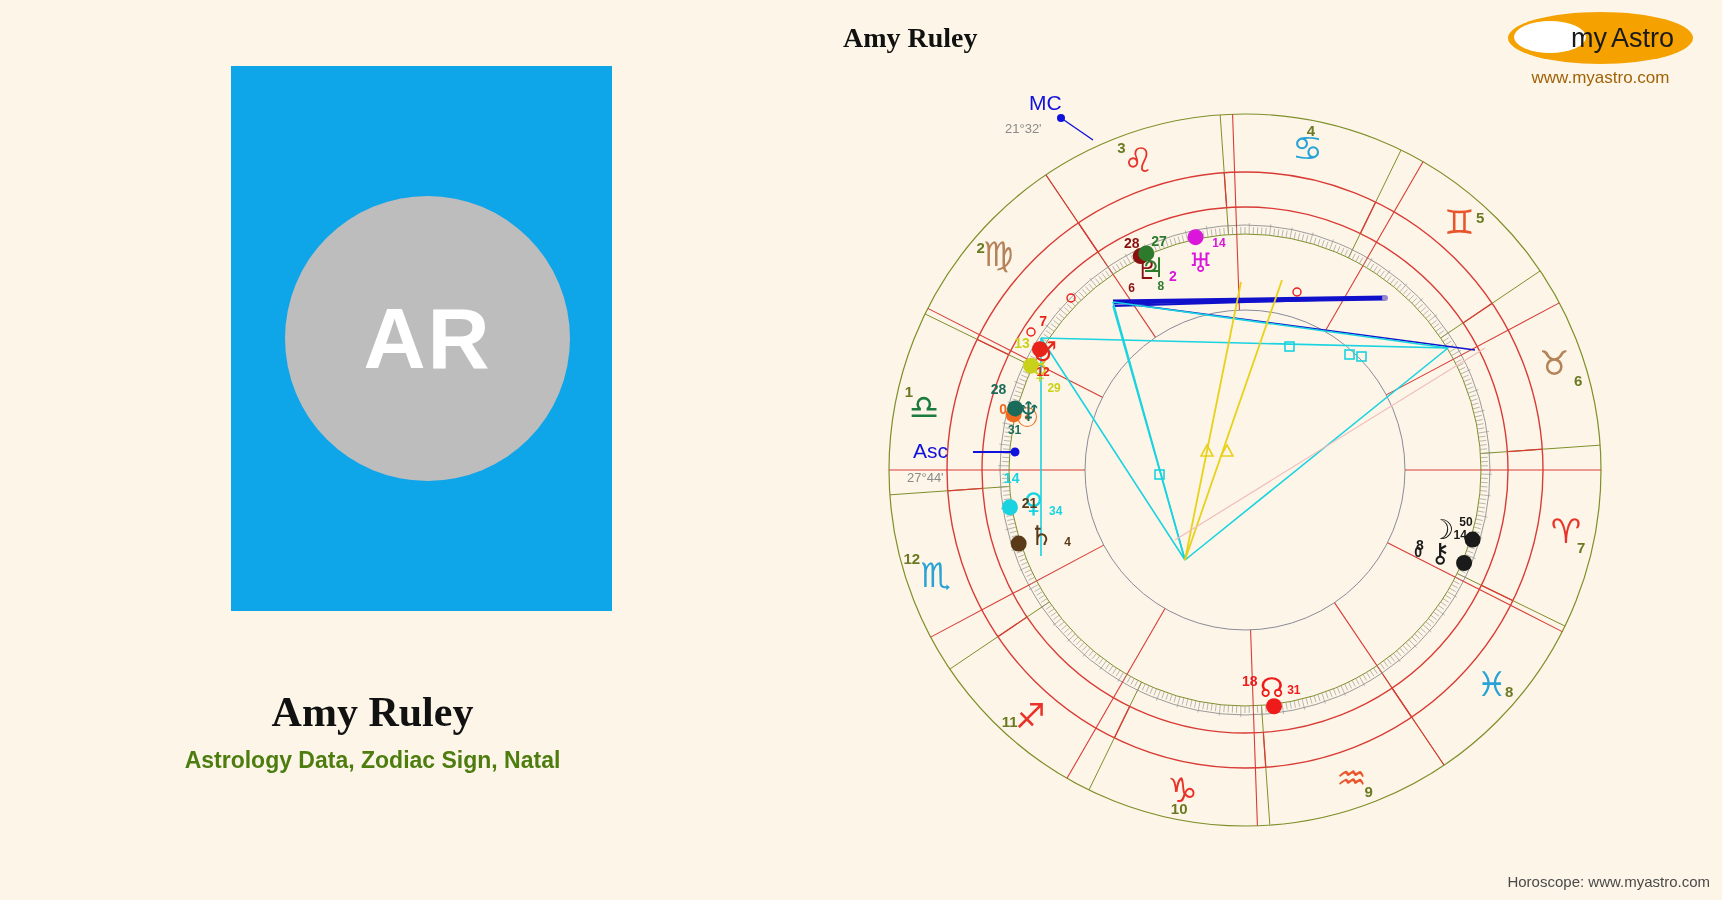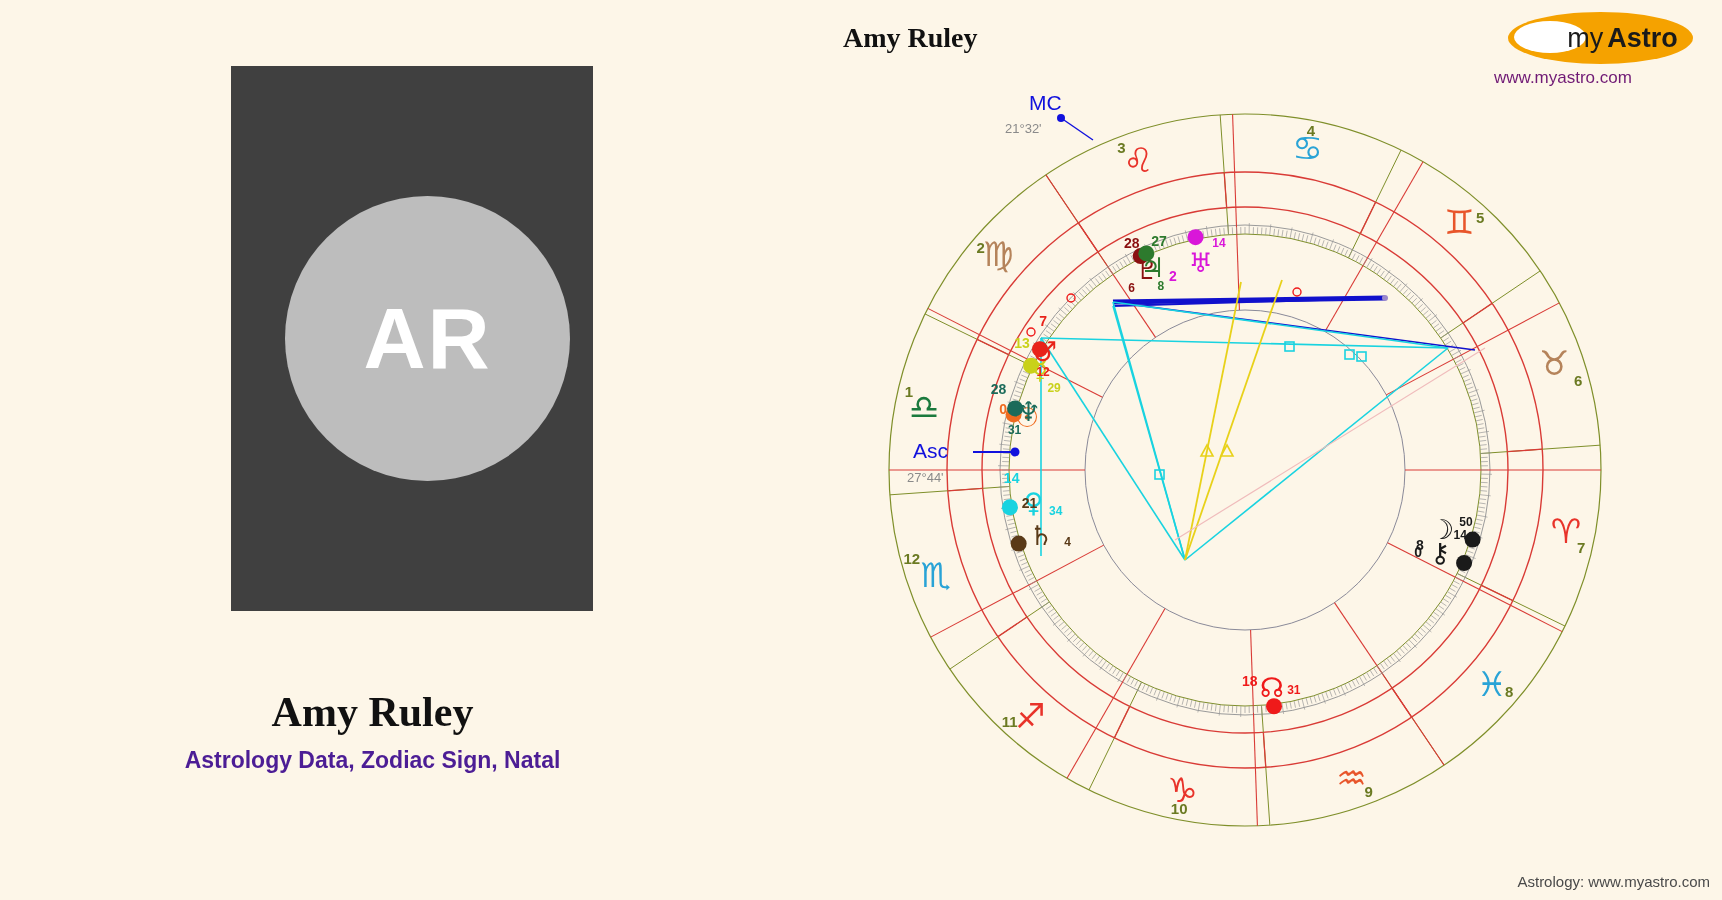--- a/index.html
+++ b/index.html
@@ -8,39 +8,40 @@
     background:#fdf6e8;
     font-family:"Liberation Sans", sans-serif;
     overflow:hidden;position:relative;
   }
   
   #left-panel{
     position:absolute;left:0;top:0;width:745px;height:900px;
   }
   #avatar-card{
     position:absolute;left:231px;top:66px;width:362px;height:545px;
-    background:#404040;
+    background:#0ea5e9;
+    padding-left:19px;
   }
   #avatar-circle{
     position:absolute;left:54px;top:130px;width:285px;height:285px;
     border-radius:50%;background:#bdbdbd;
     display:flex;align-items:center;justify-content:center;
   }
   #avatar-initials{
     color:#ffffff;font-size:86px;font-weight:bold;letter-spacing:2px;
     font-family:"Liberation Sans", sans-serif;
   }
   #person-name{
     position:absolute;left:0;top:688px;width:745px;text-align:center;
     font-size:42px;font-weight:bold;color:#111;
     font-family:"Liberation Serif", serif;
   }
   #person-subtitle{
     position:absolute;left:0;top:745px;width:745px;text-align:center;
-    font-size:23px;font-weight:bold;color:#4c1d95;line-height:1.32;
+    font-size:23px;font-weight:bold;color:#4d7c0f;line-height:1.32;
   }
   
   #chart-title{
     position:absolute;left:843px;top:22px;
     font-size:28px;font-weight:bold;color:#111;
     font-family:"Liberation Serif", serif;
   }
   
   #logo-block{position:absolute;right:18px;top:10px;width:210px;height:80px;}
   #logo-ellipse{
@@ -50,24 +51,24 @@
   #logo-inner-ellipse{
     position:absolute;left:20px;top:11px;width:72px;height:32px;
     background:#ffffff;border-radius:50%;
   }
   #logo-text{
     position:absolute;left:14px;top:2px;width:185px;height:52px;
     display:flex;align-items:center;justify-content:center;
     font-size:27px;color:#1a1a1a;
   }
   #logo-text .my{font-weight:normal;margin-left:44px;}
-  #logo-text .astro{font-weight:bold;margin-left:4px;}
+  #logo-text .astro{font-weight:normal;margin-left:4px;}
   #logo-url{
-    position:absolute;left:0;top:58px;width:213px;text-align:left;
-    font-size:17px;color:#701a75;
+    position:absolute;left:0;top:58px;width:213px;text-align:center;
+    font-size:17px;color:#a16207;
   }
   #copyright{
     position:absolute;right:12px;bottom:10px;
     font-size:15px;color:#4a4a4a;
   }
   
   #chart-wrap{position:absolute;left:845px;top:70px;width:800px;height:800px;}
   svg{display:block;}
   .sign-glyph{font-family:"DejaVu Sans", sans-serif;font-size:34px;}
   .house-num{font-family:"Liberation Sans", sans-serif;font-size:15px;font-weight:bold;fill:#6b7a22;}
@@ -101,21 +102,21 @@
 <div id="logo-block">
   <div id="logo-ellipse"></div>
   <div id="logo-inner-ellipse"></div>
   <div id="logo-text">
     <span class="my">my</span>
     <span class="astro">Astro</span>
   </div>
   <div id="logo-url">www.myastro.com</div>
 </div>
 
-<div id="copyright">Astrology: www.myastro.com</div>
+<div id="copyright">Horoscope: www.myastro.com</div>
 
 <div id="chart-wrap">
 <svg width="800" height="800" viewBox="0 0 800 800">
 
   <g>
     <circle cx="400" cy="400" r="356" fill="none" stroke="#7f8f2a" stroke-width="1.2"></circle>
     <circle cx="400" cy="400" r="298" fill="none" stroke="#d93b36" stroke-width="1.4"></circle>
     <circle cx="400" cy="400" r="263" fill="none" stroke="#d93b36" stroke-width="1.4"></circle>
     <circle cx="400" cy="400" r="245" fill="none" stroke="#9a9a9a" stroke-width="1"></circle>
     <circle cx="400" cy="400" r="236" fill="none" stroke="#7f8f2a" stroke-width="1"></circle>

